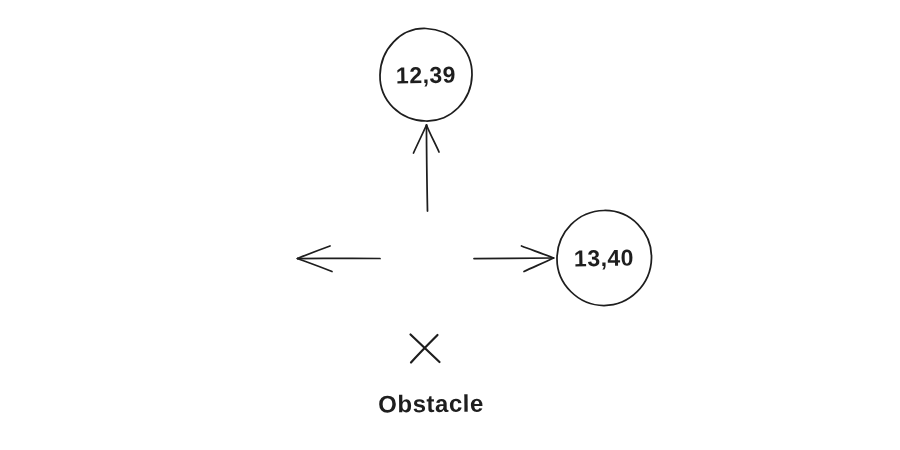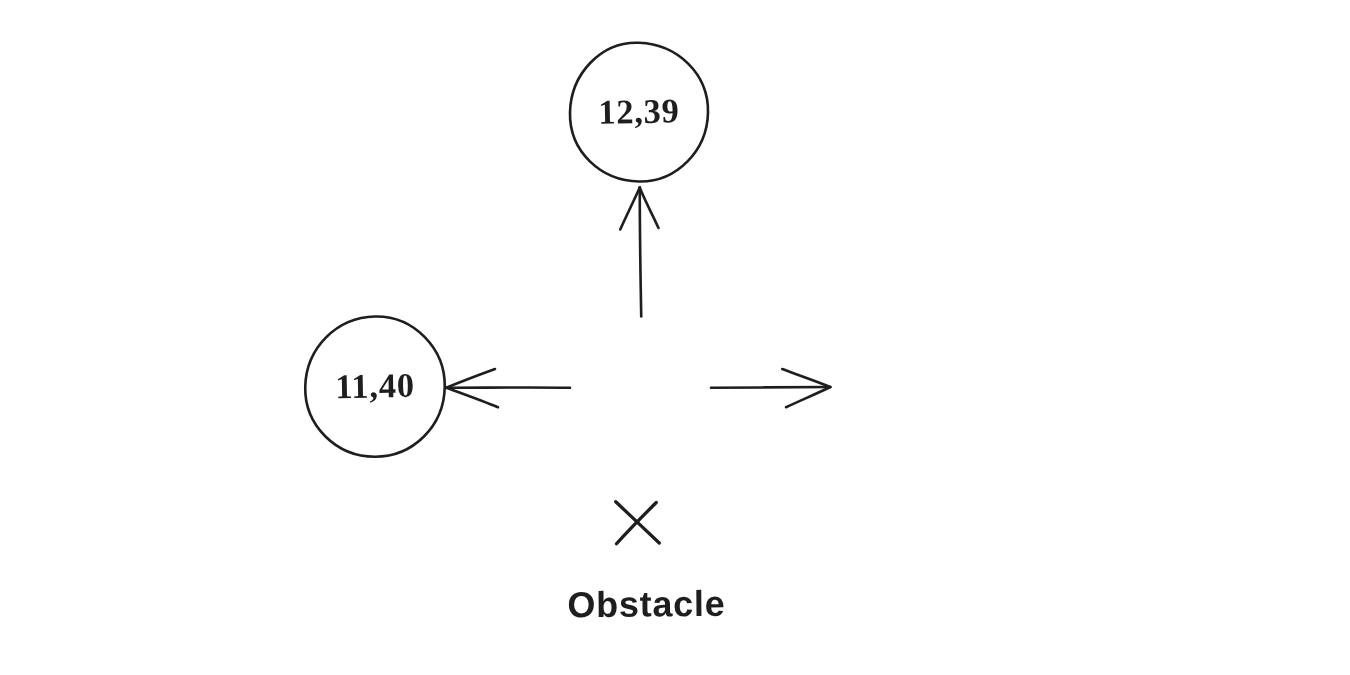--- a/index.html
+++ b/index.html
@@ -27,21 +27,20 @@
     stroke-linecap: round;
     stroke-linejoin: round;
   }
   .edges-layer .xmark path {
     stroke-width: 2.2;
   }
   .node {
     position: absolute;
     width: 100px;
     height: 100px;
-    font-family: Liberation Serif, serif;
   }
   .node svg {
     position: absolute;
     left: 0;
     top: 0;
   }
   .node .circle {
     fill: #ffffff;
     stroke: #1e1e1e;
     stroke-width: 1.75;
@@ -106,24 +105,24 @@
     </g>
   </svg>
 
   <div class="node" style="left:376px; top:25px;">
     <svg width="100" height="100" viewBox="0 0 100 100">
       <path class="circle" d="M 50 3.5 C 75.5 4.5 96.5 24 96 50 C 95.5 75.5 75 96.5 50 96 C 24.5 95.5 3.5 76 4 50 C 4.5 24.5 24.5 2.5 50 3.5 Z"></path>
     </svg>
     <span class="label">12,39</span>
   </div>
 
-  <div class="node" style="left:200px; top:208px;">
-    <svg width="100" height="100" viewBox="0 0 100 100">
-      <path class="circle" d="M 50 3 C 76 2.5 97 24.5 96.5 50 C 96 76 75.5 96.5 50 96.5 C 24 96.5 3 75.5 3.5 50 C 4 24 24.5 3.5 50 3 Z"></path>
-    </svg>
-    <span class="label">11,40</span>
-  </div>
 
 
+  <div class="node" style="left:554px; top:208px;">
+    <svg width="100" height="100" viewBox="0 0 100 100">
+      <path class="circle" d="M 50 2.5 C 76.5 2 98 24 97.5 50 C 97 76.5 75.5 97.5 50 97.5 C 24.5 97.5 2.5 76 3 50 C 3.5 24 24 3 50 2.5 Z"></path>
+    </svg>
+    <span class="label">13,40</span>
+  </div>
 
   <div class="obstacle-label">Obstacle</div>
 
 </div>
 
 </body></html>

